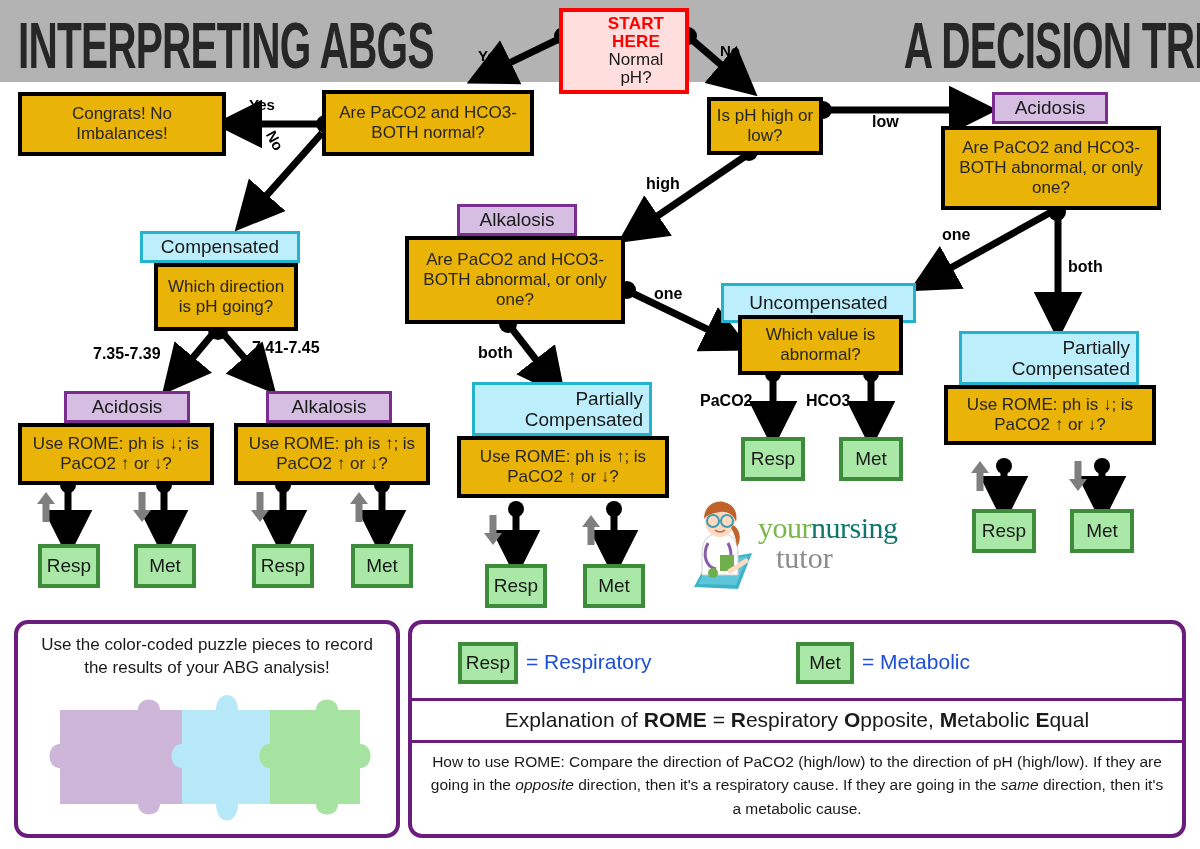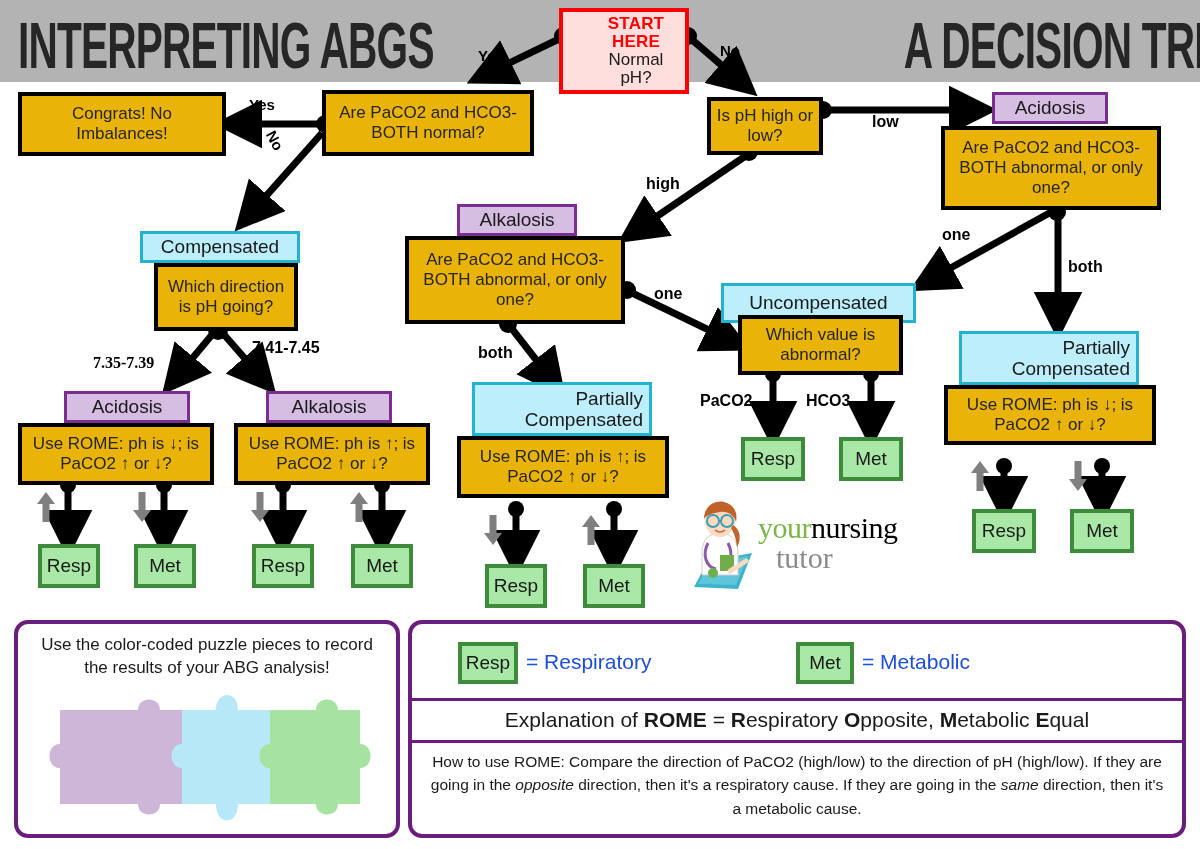--- a/index.html
+++ b/index.html
@@ -127,21 +127,21 @@
     text-align: center; font-size: 15.5px; line-height: 1.5; color: #1a1a1a;
   }
   .rome-body i { font-style: italic; }
 
   
   .logo { position: absolute; }
   .logo-text { position: absolute; white-space: nowrap; font-family: "Liberation Serif", serif; }
   .logo-l1 { font-size: 30px; letter-spacing: -0.5px; }
   .logo-l2 { font-size: 30px; color: #8c8c8c; }
   .w-your { color: #7ab648; }
-  .w-nursing { color: #000000; }
+  .w-nursing { color: #0f766e; }
 </style>
 </head>
 <body>
 
 <div id="stage">
 
   <div class="header-band"></div>
   <div class="title title-left">INTERPRETING ABGS</div>
   <div class="title title-right">A DECISION TREE</div>
 
@@ -298,21 +298,21 @@
   <div class="elabel" style="left:478px; top:47px;">Yes</div>
   <div class="elabel" style="left:720px; top:42px;">No</div>
   <div class="elabel" style="left:249px; top:96px;">Yes</div>
   <div class="elabel" style="left:265px; top:132px; transform: rotate(62deg);">No</div>
   <div class="elabel big" style="left:872px; top:113px;">low</div>
   <div class="elabel big" style="left:646px; top:175px;">high</div>
   <div class="elabel big" style="left:942px; top:226px;">one</div>
   <div class="elabel big" style="left:1068px; top:258px;">both</div>
   <div class="elabel big" style="left:654px; top:285px;">one</div>
   <div class="elabel big" style="left:478px; top:344px;">both</div>
-  <div class="elabel big" style="left:93px; top:354px;font-family:Liberation Serif, serif;">7.35-7.39</div>
+  <div class="elabel big" style="left:93px; top:345px;">7.35-7.39</div>
   <div class="elabel big" style="left:252px; top:339px;">7.41-7.45</div>
   <div class="elabel big" style="left:700px; top:392px;">PaCO2</div>
   <div class="elabel big" style="left:806px; top:392px;">HCO3-</div>
 
   <div class="logo" style="left:680px; top:495px; width:250px; height:96px;">
     <svg width="250" height="96" viewBox="0 0 250 96">
 
       <path d="M28,66 L72,58 L58,94 L14,92 z" fill="#3eb2c8"></path>
       <path d="M30,68 L68,61 L56,90 L18,89 z" fill="#5ec6d8"></path>
 

